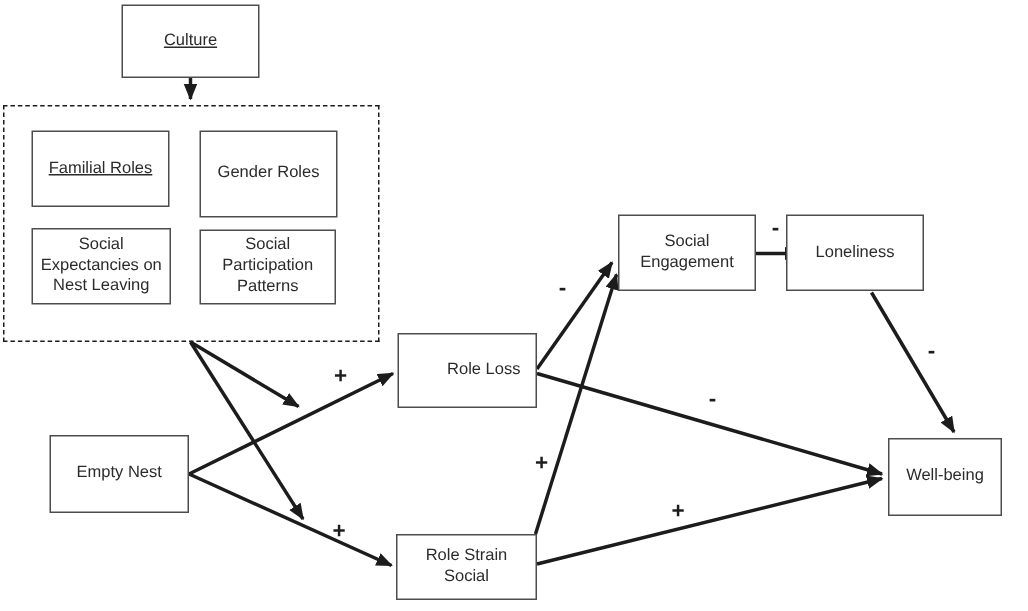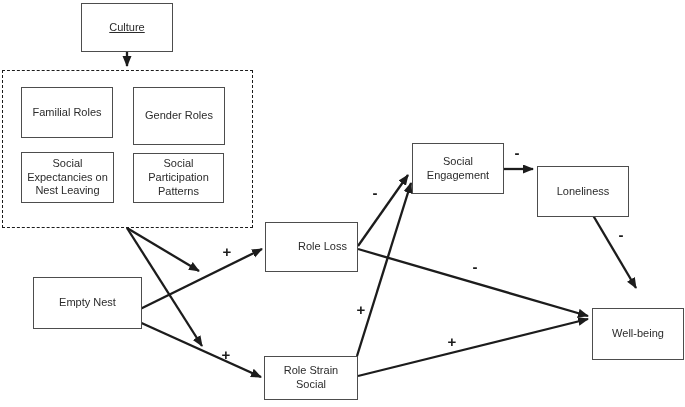--- a/index.html
+++ b/index.html
@@ -81,63 +81,63 @@
     <line x1="358" y1="249" x2="588" y2="316" marker-end="url(#ah)"></line>
     <line x1="358" y1="376" x2="588" y2="319" marker-end="url(#ah)"></line>
   </svg>
 
   <div class="group-box" style="left:2px; top:70px; width:251px; height:158px;"></div>
 
   <div class="node" style="left:81px; top:3px; width:92px; height:49px;text-decoration:underline;">
     <span>Culture</span>
   </div>
 
-  <div class="node" style="left:21px; top:87px; width:92px; height:51px;">
+  <div class="node" style="left:21px; top:87px; width:92px; height:51px;text-decoration:underline;">
     <span>Familial Roles</span>
   </div>
 
   <div class="node" style="left:133px; top:87px; width:92px; height:58px;">
     <span>Gender Roles</span>
   </div>
 
   <div class="node" style="left:21px; top:152px; width:93px; height:51px;">
     <span>Social
 Expectancies on
 Nest Leaving</span>
   </div>
 
   <div class="node" style="left:133px; top:153px; width:91px; height:50px;">
     <span>Social
 Participation
 Patterns</span>
   </div>
 
-  <div class="node" style="left:33px; top:277px; width:109px; height:52px;text-align:center;">
+  <div class="node" style="left:33px; top:290px; width:93px; height:52px;text-align:center;">
     <span>Empty Nest</span>
   </div>
 
   <div class="node" style="left:265px; top:222px; width:93px; height:50px;padding-left:22px;">
     <span>Role Loss</span>
   </div>
 
   <div class="node" style="left:264px; top:356px; width:94px; height:44px;">
     <span>Role Strain
 Social</span>
   </div>
 
   <div class="node" style="left:412px; top:143px; width:92px; height:51px;">
     <span>Social
 Engagement</span>
   </div>
 
-  <div class="node" style="left:537px; top:143px; width:92px; height:51px;margin-top:23px;">
+  <div class="node" style="left:524px; top:143px; width:92px; height:51px;">
     <span>Loneliness</span>
   </div>
 
-  <div class="node" style="left:592px; top:308px; width:92px; height:52px;">
+  <div class="node" style="left:592px; top:292px; width:76px; height:52px;">
     <span>Well-being</span>
   </div>
 
   <span class="sign" style="left:227px; top:251px;">+</span>
   <span class="sign" style="left:226px; top:354px;">+</span>
   <span class="sign" style="left:375px; top:192px;">-</span>
   <span class="sign" style="left:361px; top:309px;">+</span>
   <span class="sign" style="left:517px; top:152px;">-</span>
   <span class="sign" style="left:621px; top:234px;">-</span>
   <span class="sign" style="left:475px; top:266px;">-</span>

